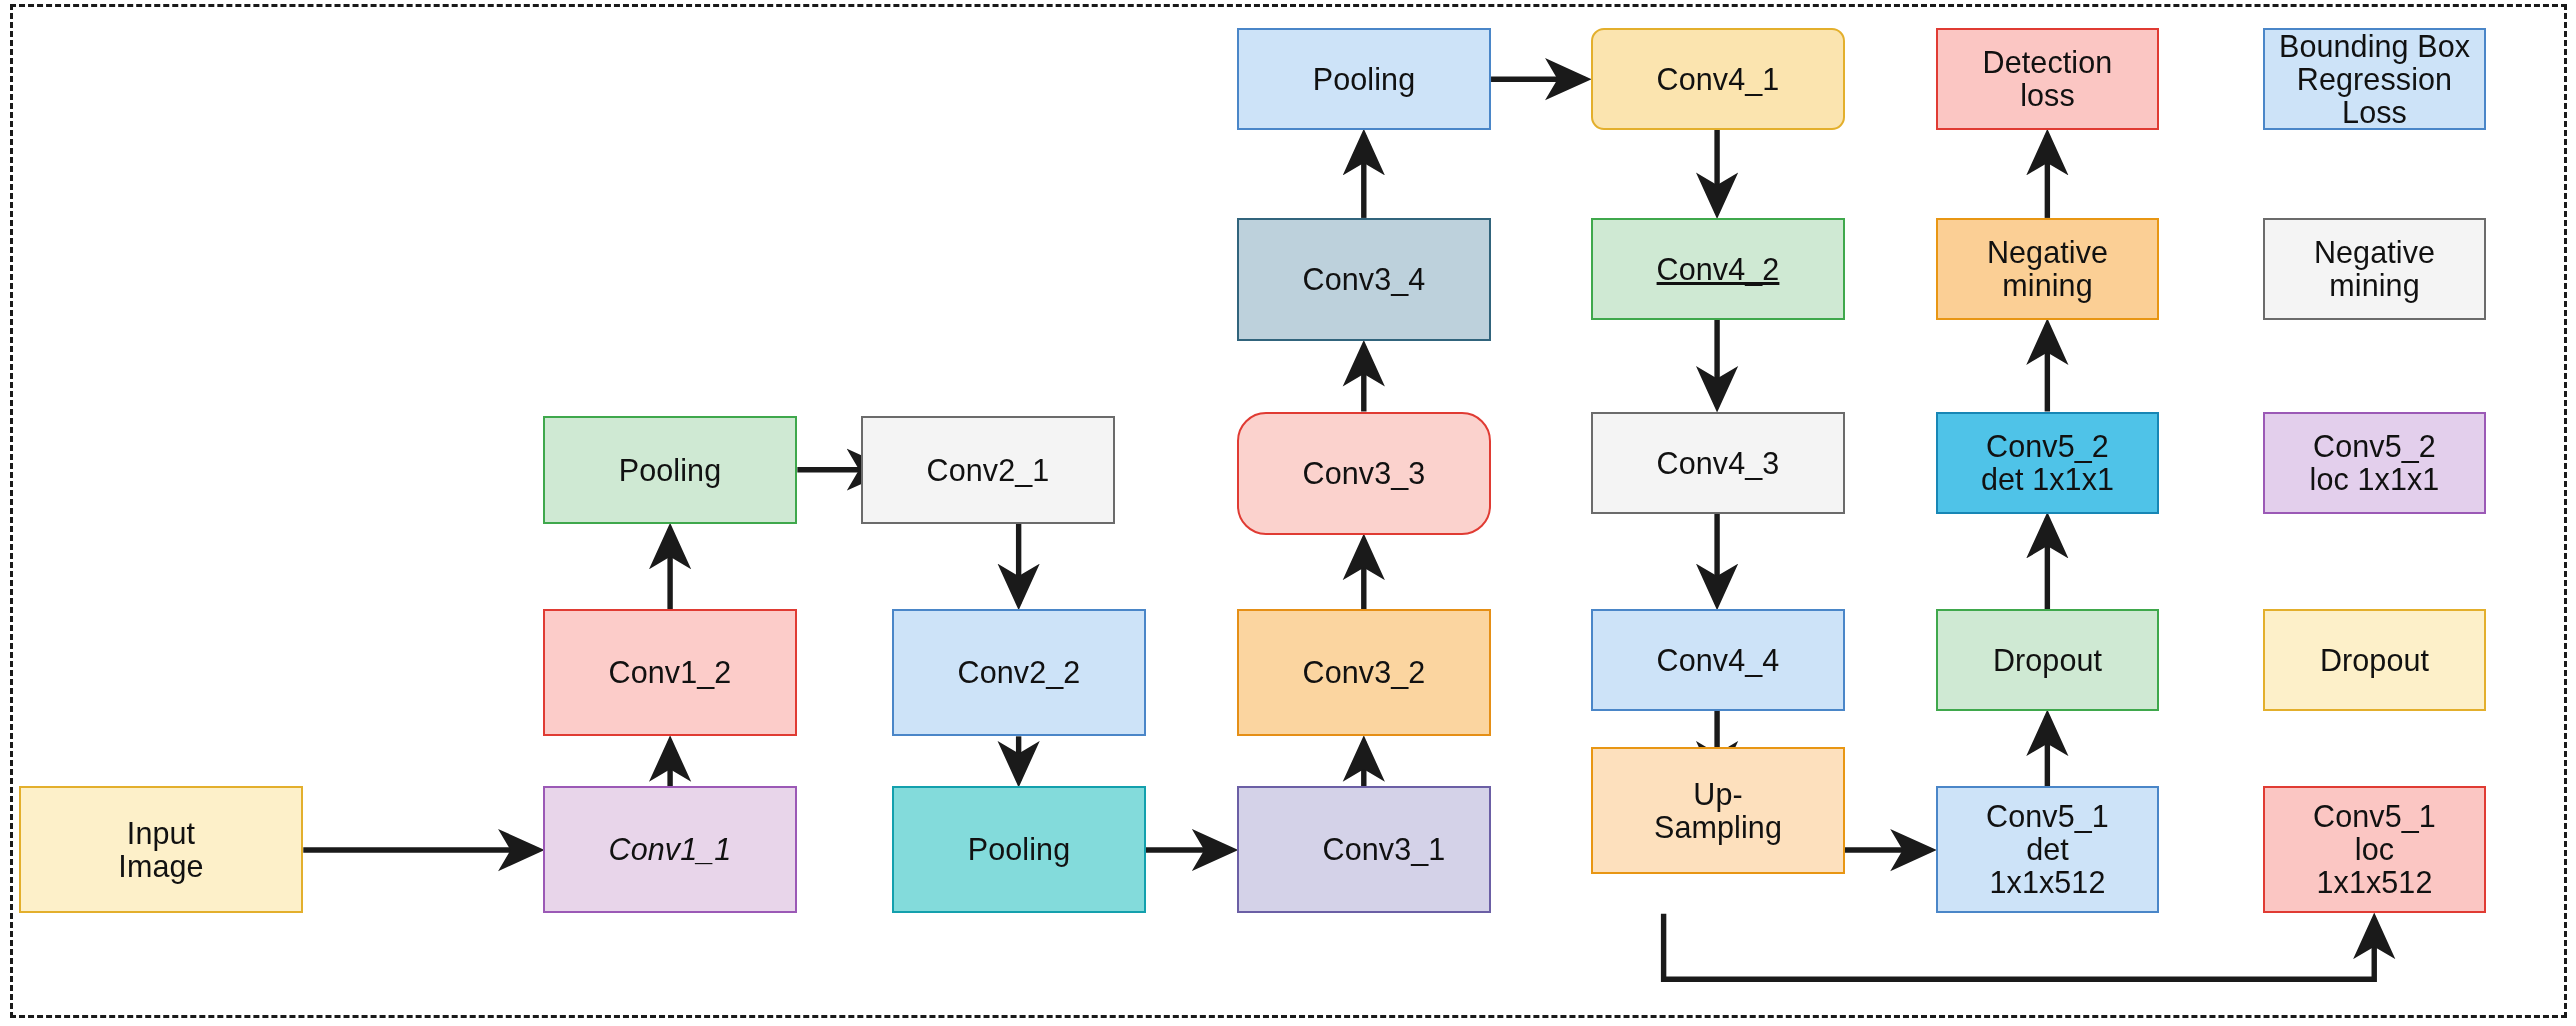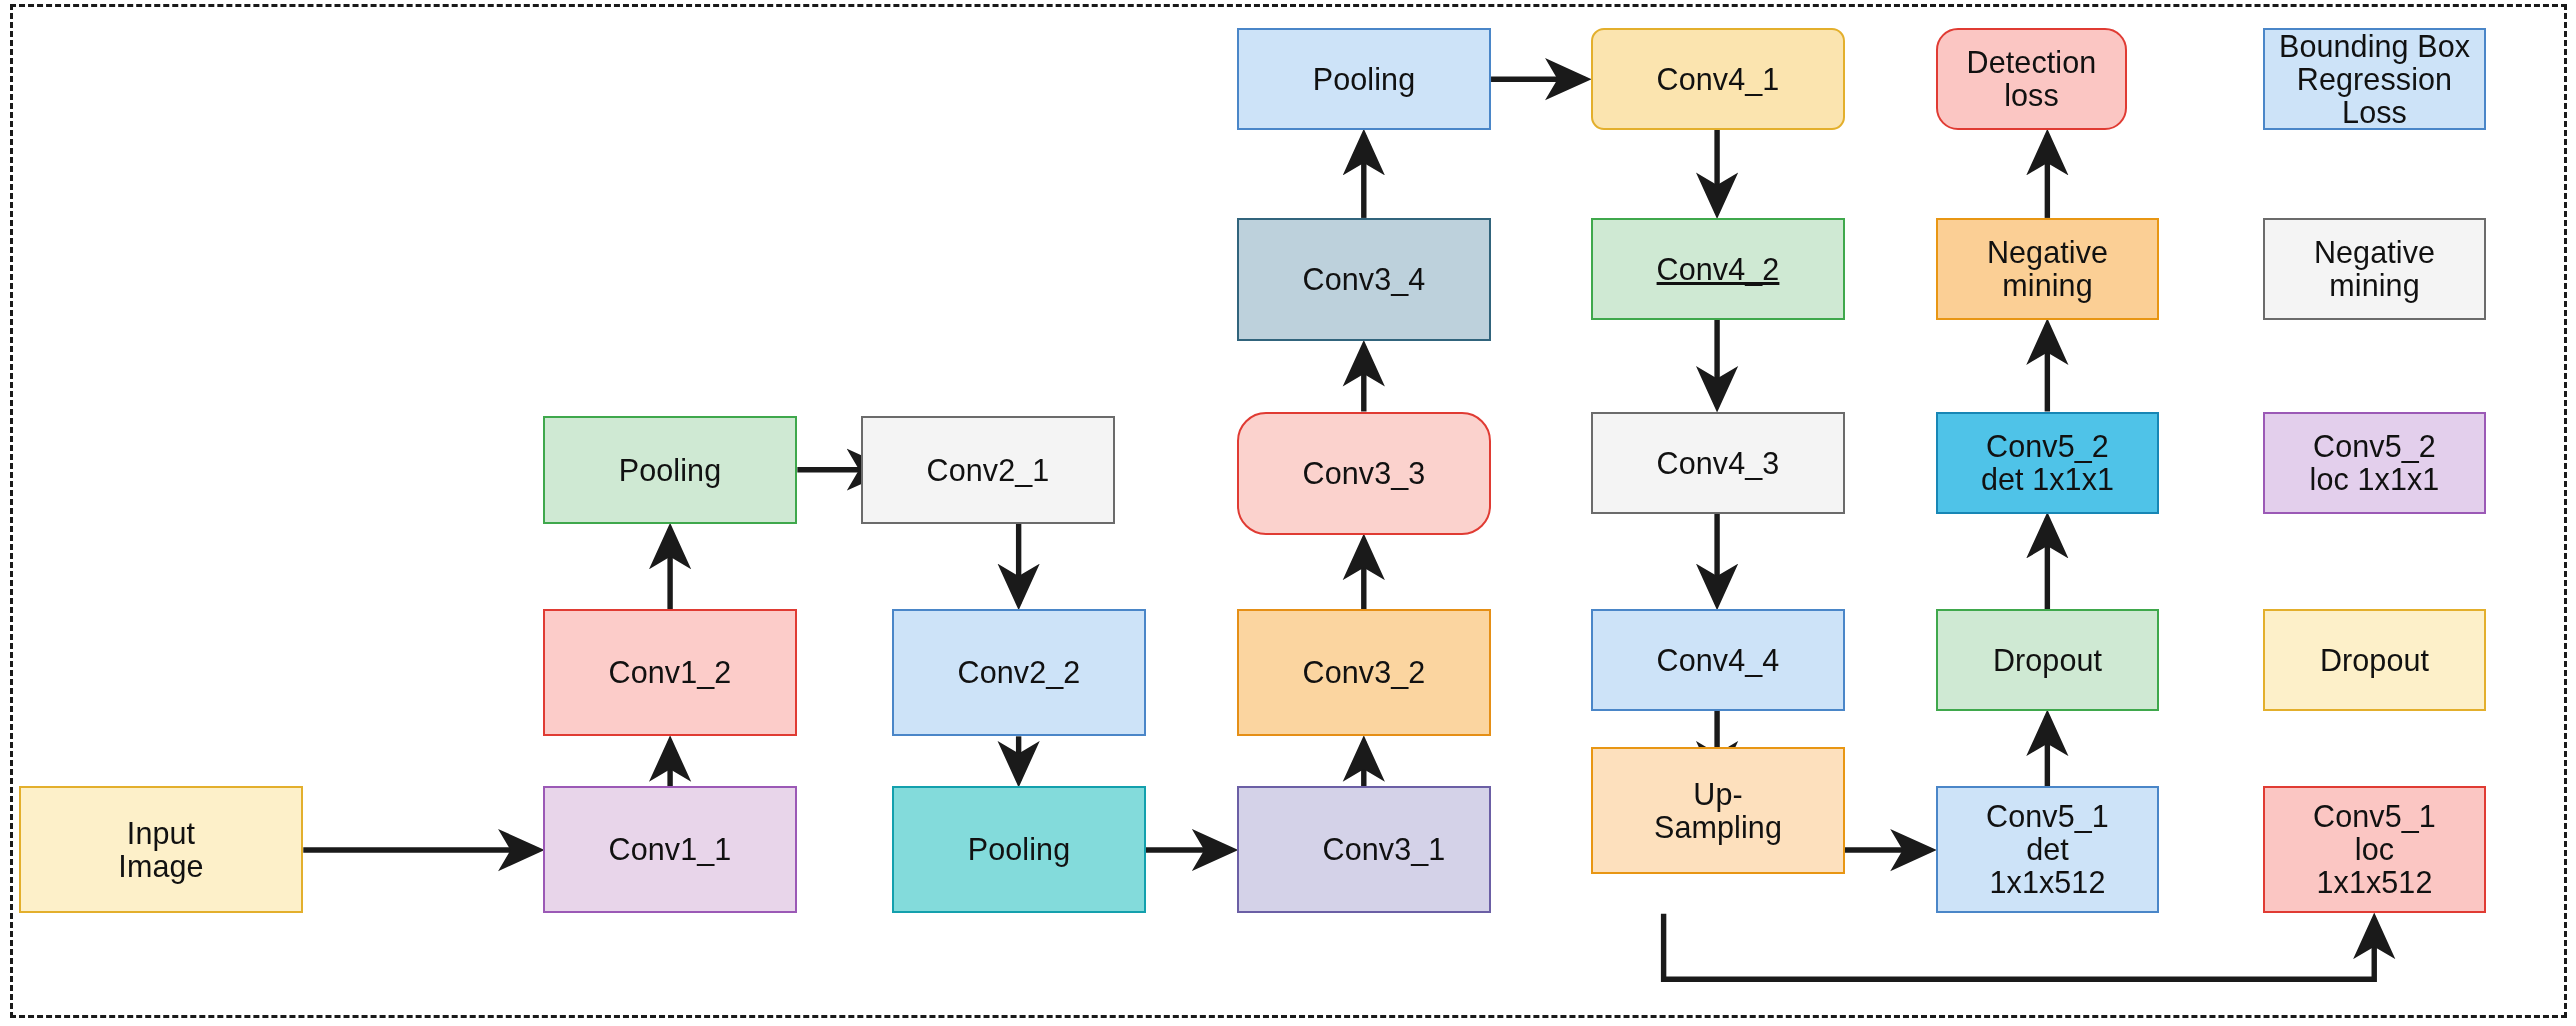--- a/index.html
+++ b/index.html
@@ -67,21 +67,21 @@
 
       <path d="M3025,608 L3025,480"></path>
 
       <path d="M3025,322 L3025,200"></path>
 
       <path d="M2458,1350 L2458,1447 L3508,1447 L3508,1358"></path>
     </g>
   </svg>
 <div class="node" style="left: 19px; top: 786px; width: 284px; height: 127px; background: rgb(253, 240, 201); border-color: rgb(227, 175, 44);">Input
 Image</div>
-    <div class="node" style="left: 543px; top: 786px; width: 254px; height: 127px; background: rgb(232, 213, 234); border-color: rgb(155, 89, 182);">Conv1_1</div>
+    <div class="node" style="left: 543px; top: 786px; width: 254px; height: 127px; background: rgb(232, 213, 234); border-color: rgb(155, 89, 182); font-style: italic;">Conv1_1</div>
     <div class="node" style="left: 543px; top: 609px; width: 254px; height: 127px; background: rgb(252, 204, 201); border-color: rgb(224, 59, 51);">Conv1_2</div>
     <div class="node" style="left: 543px; top: 416px; width: 254px; height: 108px; background: rgb(207, 233, 211); border-color: rgb(63, 168, 76);">Pooling</div>
     <div class="node" style="left: 861px; top: 416px; width: 254px; height: 108px; background: rgb(244, 244, 244); border-color: rgb(107, 107, 107);">Conv2_1</div>
     <div class="node" style="left: 892px; top: 609px; width: 254px; height: 127px; background: rgb(205, 227, 248); border-color: rgb(74, 134, 200);">Conv2_2</div>
     <div class="node" style="left: 892px; top: 786px; width: 254px; height: 127px; background: rgb(131, 219, 219); border-color: rgb(19, 160, 173);">Pooling</div>
     <div class="node" style="left: 1237px; top: 786px; width: 254px; height: 127px; background: rgb(212, 210, 232); border-color: rgb(107, 95, 165); padding-left: 44px;">Conv3_1</div>
     <div class="node" style="left: 1237px; top: 609px; width: 254px; height: 127px; background: rgb(251, 213, 160); border-color: rgb(229, 143, 22);">Conv3_2</div>
     <div class="node" style="left: 1237px; top: 412px; width: 254px; height: 123px; background: rgb(251, 210, 205); border-color: rgb(224, 59, 51); border-radius: 29px;">Conv3_3</div>
     <div class="node" style="left: 1237px; top: 218px; width: 254px; height: 123px; background: rgb(189, 209, 220); border-color: rgb(49, 100, 124);">Conv3_4</div>
     <div class="node" style="left: 1237px; top: 28.4px; width: 254px; height: 102px; background: rgb(205, 227, 248); border-color: rgb(74, 134, 200);">Pooling</div>
@@ -92,21 +92,21 @@
     <div class="node" style="left: 1591px; top: 747px; width: 254px; height: 127px; background: rgb(253, 224, 189); border-color: rgb(232, 150, 19);">Up-
 Sampling</div>
     <div class="node" style="left: 1936px; top: 786px; width: 223px; height: 127px; background: rgb(205, 227, 248); border-color: rgb(74, 134, 200);">Conv5_1
 det
 1x1x512</div>
     <div class="node" style="left: 1936px; top: 609px; width: 223px; height: 102px; background: rgb(207, 233, 211); border-color: rgb(63, 168, 76);">Dropout</div>
     <div class="node" style="left: 1936px; top: 412px; width: 223px; height: 102px; background: rgb(79, 195, 232); border-color: rgb(23, 134, 181);">Conv5_2
 det 1x1x1</div>
     <div class="node" style="left: 1936px; top: 218px; width: 223px; height: 102px; background: rgb(251, 207, 149); border-color: rgb(232, 150, 19);">Negative
 mining</div>
-    <div class="node" style="left: 1936px; top: 28.4px; width: 191px; height: 102px; background: rgb(251, 198, 195); border-color: rgb(224, 59, 51); border-radius: 22px;">Detection
+    <div class="node" style="left: 1936px; top: 28.4px; width: 223px; height: 102px; background: rgb(251, 198, 195); border-color: rgb(224, 59, 51);">Detection
 loss</div>
     <div class="node" style="left: 2263px; top: 786px; width: 223px; height: 127px; background: rgb(251, 198, 195); border-color: rgb(224, 59, 51);">Conv5_1
 loc
 1x1x512</div>
     <div class="node" style="left: 2263px; top: 609px; width: 223px; height: 102px; background: rgb(253, 240, 201); border-color: rgb(227, 175, 44);">Dropout</div>
     <div class="node" style="left: 2263px; top: 412px; width: 223px; height: 102px; background: rgb(227, 207, 236); border-color: rgb(155, 89, 182);">Conv5_2
 loc 1x1x1</div>
     <div class="node" style="left: 2263px; top: 218px; width: 223px; height: 102px; background: rgb(244, 244, 244); border-color: rgb(107, 107, 107);">Negative
 mining</div>
     <div class="node" style="left: 2263px; top: 28.4px; width: 223px; height: 102px; background: rgb(205, 227, 248); border-color: rgb(74, 134, 200);">Bounding Box

